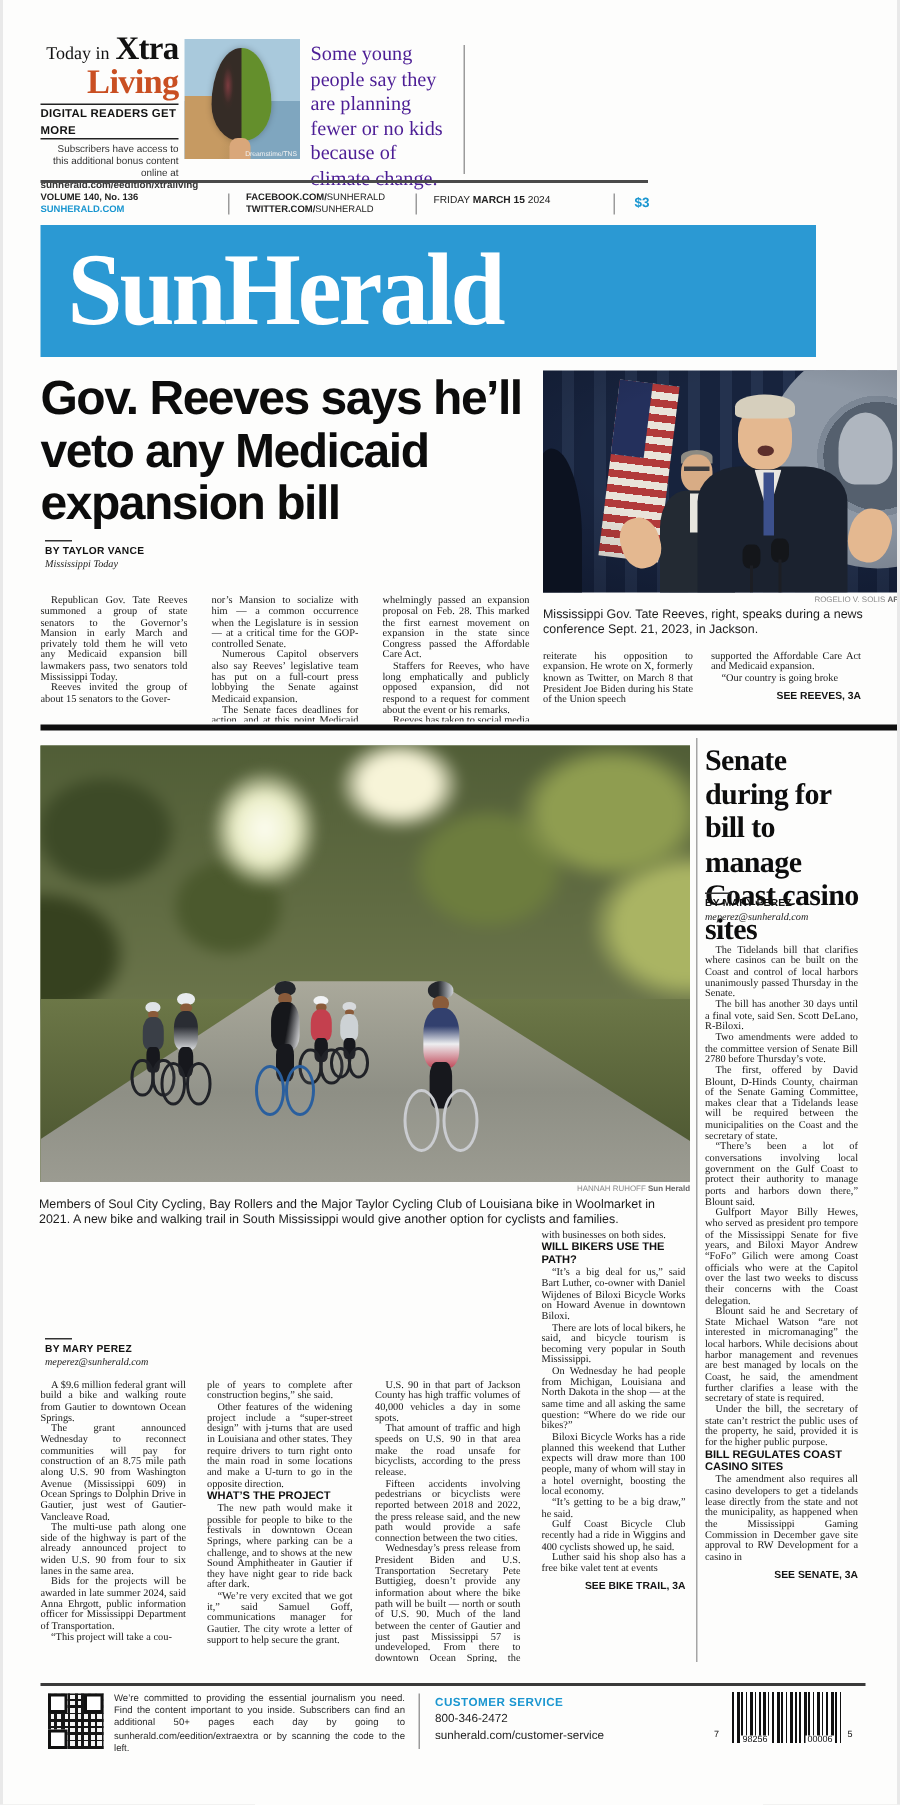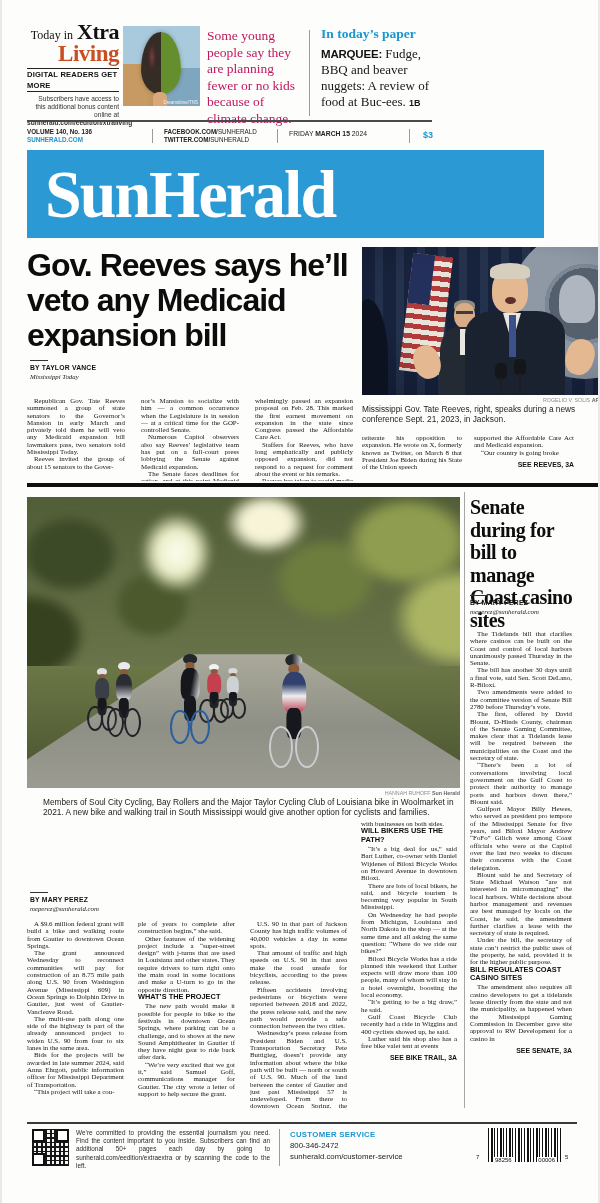--- a/index.html
+++ b/index.html
@@ -18,21 +18,21 @@
   .leaf-img{left:121px;top:26px;width:77px;height:80px;overflow:hidden;background:
       linear-gradient(#a9c9dc 0 52%,#7fa6bf 52% 100%)}
   .leaf-sand{position:absolute;left:0;bottom:0;width:55%;height:52%;background:linear-gradient(100deg,#c69a62 60%,#b18b58)}
   .leaf{position:absolute;left:18px;top:6px;width:40px;height:62px;
         background:linear-gradient(90deg,#352c26 0 49%,#648f2c 51%);
         border-radius:50% 50% 48% 48%/62% 62% 40% 40%;box-shadow:0 0 4px rgba(0,0,0,.25)}
   .leaf-burn{position:absolute;left:24px;top:14px;width:10px;height:34px;background:
         radial-gradient(closest-side,#7c3b3f,#3a2c27 70%,transparent);border-radius:50%}
   .finger{position:absolute;left:30px;bottom:0;width:14px;height:14px;background:#d9a77a;border-radius:40% 40% 0 0}
   .leaf-credit{position:absolute;right:2px;bottom:1px;font:4.5px "Liberation Sans",sans-serif;color:#f2f2f2}
-  .teaser{left:205px;top:28px;width:100px;font:13.5px/16.5px "Liberation Serif",serif;color:#be185d}
+  .teaser{left:205px;top:28px;width:100px;font:13.5px/16.5px "Liberation Serif",serif;color:#4c1d95}
   .vrule{background:#9b9b9b;width:1px}
   .intoday{left:319px;top:26px;width:116px}
   .intoday-title{font:bold 13.5px "Liberation Serif",serif;color:#1a96d0;margin-bottom:4px}
   .intoday-body{font:13px/16px "Liberation Serif",serif;color:#161616}
   .intoday-body .tag{font:bold 11.5px "Liberation Sans",sans-serif;color:#111;letter-spacing:-.2px}
   .intoday-body .pref{font:bold 9px "Liberation Sans",sans-serif}
   .top-rule{left:25px;top:120px;width:405px;height:2px;background:#4a4a4a}
   
   .infobar{left:25px;top:128px;width:550px;height:16px;font:bold 6.3px/8px "Liberation Sans",sans-serif;color:#222}
   .infobar .blue{color:#1a96d0}
@@ -158,26 +158,20 @@
     <div class="leaf"></div>
     <div class="leaf-burn"></div>
     <div class="finger"></div>
     <div class="leaf-credit">Dreamstime/TNS</div>
   </div>
 
   <div class="abs teaser">Some young people say they are planning fewer or no kids because of climate change.</div>
 
   <div class="abs vrule" style="left:307px;top:30px;height:86px"></div>
 
-  <div class="abs intoday">
-    <div class="intoday-title">In today’s paper</div>
-    <div class="intoday-body">
-      <span class="tag">MARQUEE:</span><span> Fudge, BBQ and beaver nuggets: A review of food at Buc-ees. </span><span class="pref">1B</span>
-    </div>
-  </div>
 
   <div class="abs top-rule"></div>
 
   <div class="abs infobar">
     <div class="ib-item" style="left:0">
       <div>VOLUME 140, No. 136</div>
       <div class="blue">SUNHERALD.COM</div>
     </div>
     <div class="abs vrule" style="left:125px;top:1px;height:14px"></div>
     <div class="ib-item" style="left:137px">
@@ -313,21 +307,21 @@
         <i class="torso" style="background:linear-gradient(#32406e 30%,#edeef0 60%,#c04858)"></i>
         <i class="legs"></i>
         <i class="wl" style="border-color:#caccd0"></i>
         <i class="wr" style="border-color:#caccd0"></i>
     </div>
   </div>
 
   <div class="abs credit" style="left:25px;top:790px;width:433px">
     <span>HANNAH RUHOFF</span>&nbsp;<b>Sun Herald</b>
   </div>
-  <div class="abs caption" style="left:41px;top:797px;width:420px">Members of Soul City Cycling, Bay Rollers and the Major Taylor Cycling Club of Louisiana bike in Woolmarket in 2021. A new bike and walking trail in South Mississippi would give another option for cyclists and families.</div>
+  <div class="abs caption" style="left:24px;top:797px;width:420px">Members of Soul City Cycling, Bay Rollers and the Major Taylor Cycling Club of Louisiana bike in Woolmarket in 2021. A new bike and walking trail in South Mississippi would give another option for cyclists and families.</div>
 
 
   <div class="abs" style="left:28px;top:892px">
     <div class="byline-rule"></div>
     <div class="byline">BY MARY PEREZ</div>
     <div class="byline-aff">meperez@sunherald.com</div>
   </div>
 
   <div class="bodycol" style="left:25px;top:920px;width:97px;height:188px">
       <p class="para">A $9.6 million federal grant will build a bike and walking route from Gautier to downtown Ocean Springs.</p>

